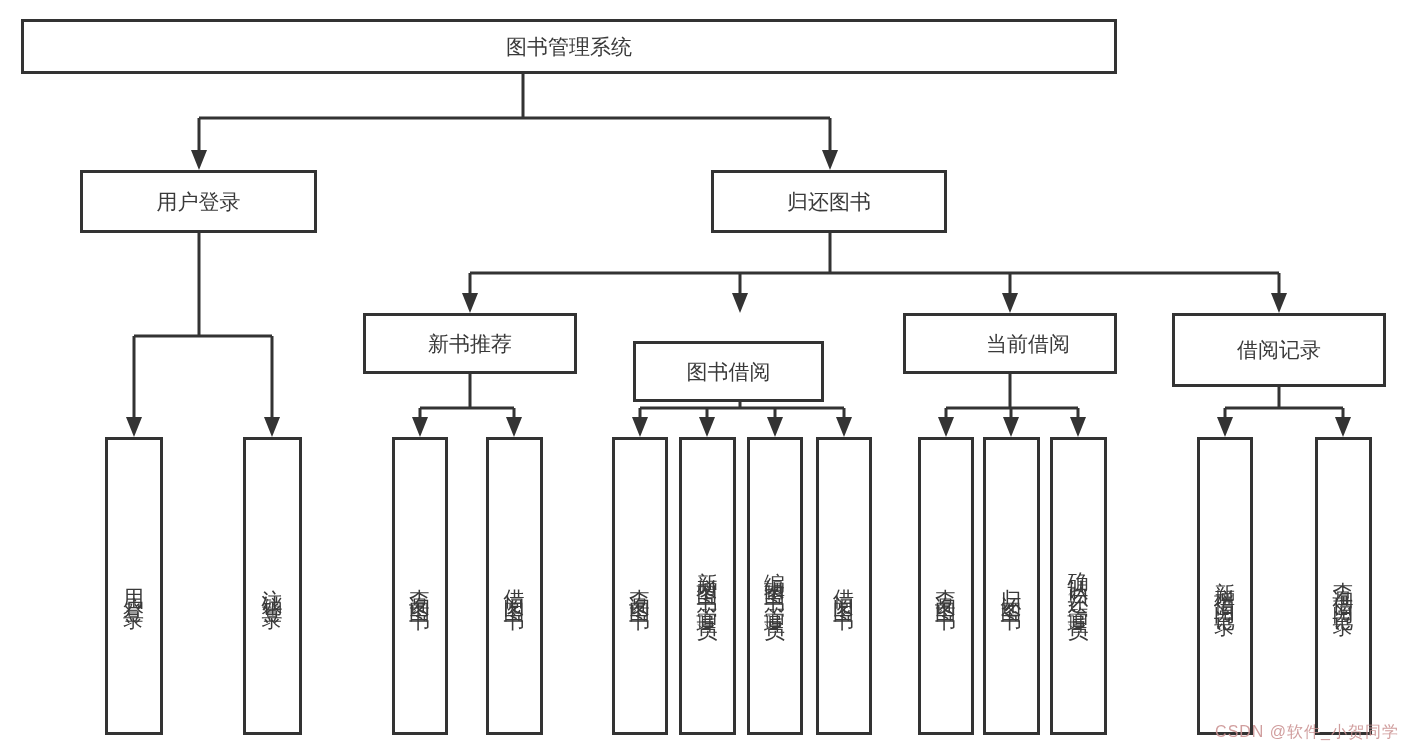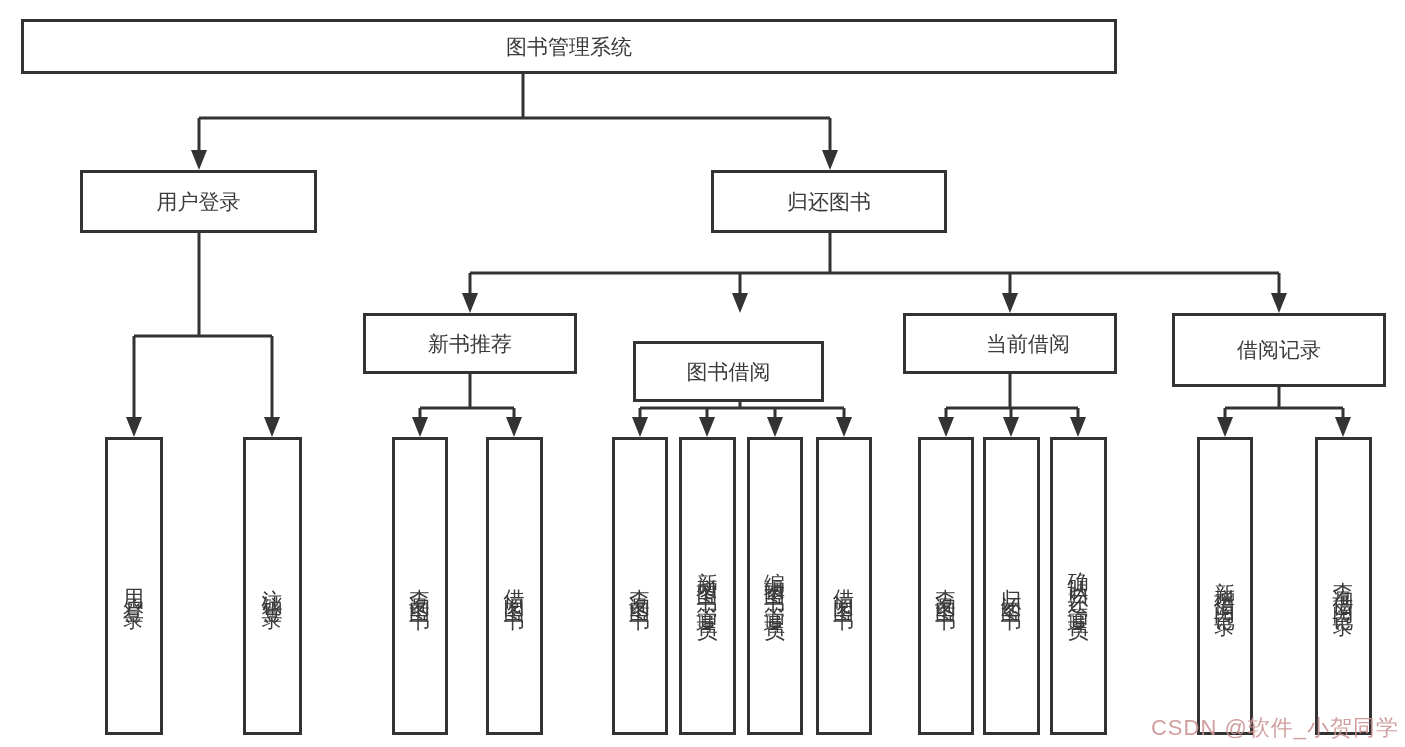--- a/index.html
+++ b/index.html
@@ -40,21 +40,21 @@
   .node.v {
     writing-mode: vertical-rl;
     text-orientation: mixed;
     letter-spacing: 7px;
     padding: 6px 0;
   }
   .watermark {
     position: absolute;
     right: 6px;
     bottom: 4px;
-    font-size: 22px;
+    font-size: 16px;
     letter-spacing: 1px;
     color: #cc9494;
     opacity: 0.9;
     z-index: 5;
     white-space: nowrap;
   }
 </style>
 </head>
 <body>
 

